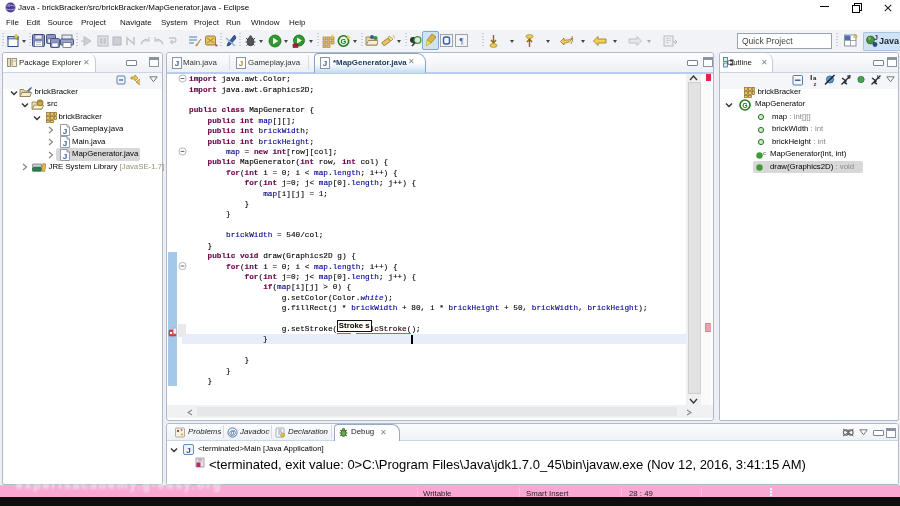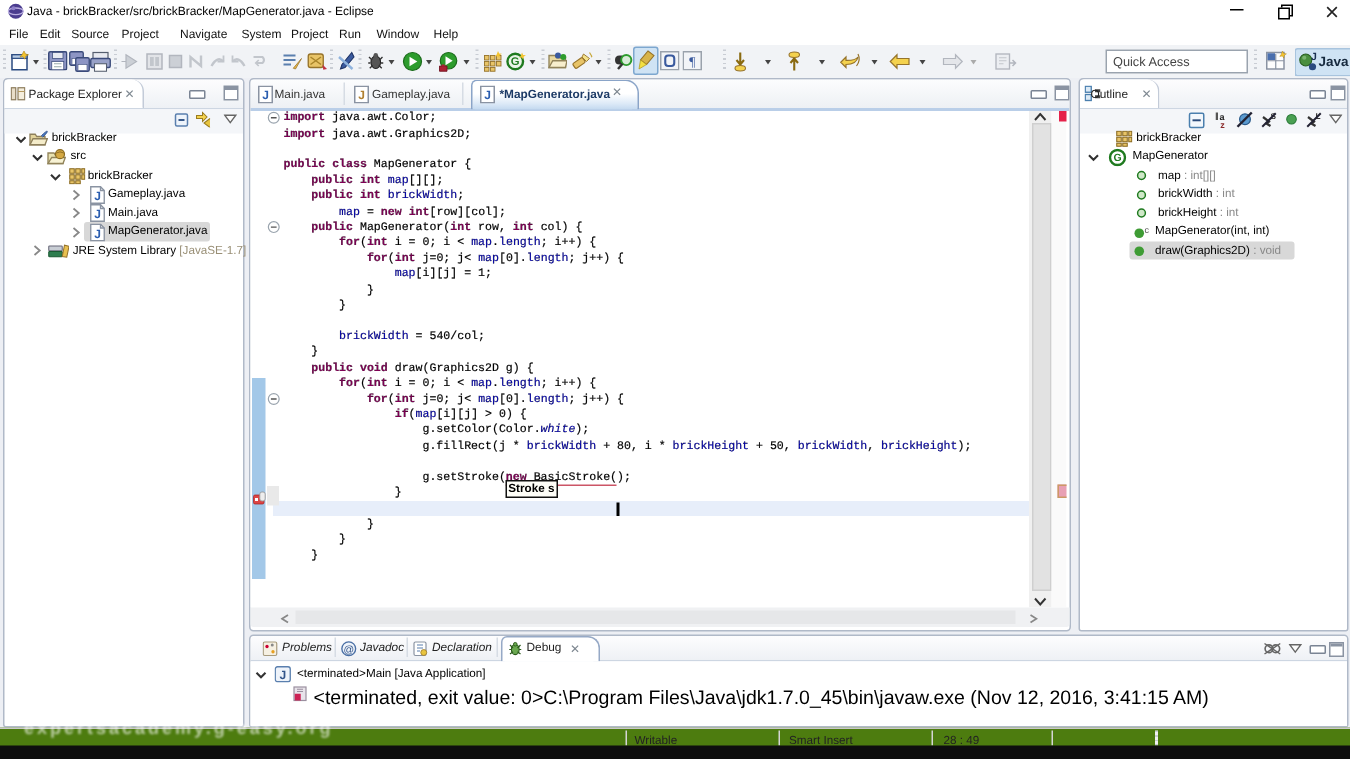--- a/index.html
+++ b/index.html
@@ -222,21 +222,21 @@
     </svg>
   <div class="dd" style="left:647px;top:10px;border-top-color:#aaa"></div>
   <div class="abs" style="left:657px;top:34px;width:1px;height:13px;background:#c5c9cf"></div>
   <svg class="abs" style="left:663px;top:4px" width="15" height="14">
       <rect x="1" y="2" width="9" height="10" fill="#eceef2" stroke="#b2b6be" stroke-width="0.9"></rect>
       <path d="M3 4.5 h5 M3 6.5 h5 M3 8.5 h3" stroke="#c2c6cc" stroke-width="0.8"></path>
       <path d="M10 8 L14 8 M12 6 L14 8 L12 10" fill="none" stroke="#b2b6be" stroke-width="1"></path>
     </svg>
   
   <div class="abs" style="left:737px;top:3px;width:93px;height:14px;background:#fff;border:1px solid #9aa3ae"></div>
-  <div class="abs" style="left:742px;top:6px;font-size:8.5px;color:#444">Quick Access</div>
+  <div class="abs" style="left:742px;top:6px;font-size:8.5px;color:#444">Quick Project</div>
   <div class="sep" style="left:836px;top:3px"></div>
   <svg class="abs" style="left:844px;top:4px" width="14" height="13">
       <rect x="0.5" y="1" width="11.5" height="11" fill="#fdfdfd" stroke="#8a93a2" stroke-width="1"></rect>
       <rect x="1" y="1.5" width="5" height="4.5" fill="#4a6fae"></rect>
       <path d="M1 6.5 h11 M6.5 2 v10" stroke="#8a93a2" stroke-width="0.8"></path>
       <path d="M11 0 l0.8 1.6 1.8 0.3 -1.4 1 -0.3 1.8 -1-1.4 -1.7 0.3 1-1.5 Z" fill="#f4c430" stroke="#a8821a" stroke-width="0.3"></path>
     </svg>
   <div class="abs" style="left:860px;top:34px;width:1px;height:13px;background:#aeb4bc"></div>
   
   <div class="abs" style="left:863px;top:2px;width:37px;height:17px;background:#cfe3f4;border:1px solid #a8c4de;border-right:none;border-radius:2px 0 0 2px"></div>
@@ -420,20 +420,21 @@
         <rect x="2" y="5" width="2" height="2" fill="#fff"></rect>
       </svg>
 
     <div class="abs" style="left:22px;top:0.2px">
       <div class="cl"><span class="k">import</span> java.awt.Color;</div>
       <div class="cl"><span class="k">import</span> java.awt.Graphics2D;</div>
       <div class="cl"> </div>
       <div class="cl"><span class="k">public</span> <span class="k">class</span> MapGenerator {</div>
       <div class="cl">    <span class="k">public</span> <span class="k">int</span> <span class="f">map</span>[][];</div>
       <div class="cl">    <span class="k">public</span> <span class="k">int</span> <span class="f">brickWidth</span>;</div>
+      <div class="cl">    <span class="k">public</span> <span class="k">int</span> <span class="f">brickHeight</span>;</div>
       <div class="cl">        <span class="f">map</span> = <span class="k">new</span> <span class="k">int</span>[row][col];</div>
       <div class="cl">    <span class="k">public</span> MapGenerator(<span class="k">int</span> row, <span class="k">int</span> col) {</div>
       <div class="cl">        <span class="k">for</span>(<span class="k">int</span> i = 0; i &lt; <span class="f">map</span>.<span class="f">length</span>; i++) {</div>
       <div class="cl">            <span class="k">for</span>(<span class="k">int</span> j=0; j&lt; <span class="f">map</span>[0].<span class="f">length</span>; j++) {</div>
       <div class="cl">                <span class="f">map</span>[i][j] = 1;</div>
       <div class="cl">            }</div>
       <div class="cl">        }</div>
       <div class="cl"> </div>
       <div class="cl">        <span class="f">brickWidth</span> = 540/col;</div>
       <div class="cl">    }</div>
@@ -646,21 +647,21 @@
       <svg class="abs" style="left:28px;top:0.5px" width="10" height="11">
           <rect x="1" y="1" width="8" height="9" fill="#e8e3ea" stroke="#9a8f9f" stroke-width="0.8"></rect>
           <rect x="1.5" y="5.5" width="4" height="4.5" fill="#cc2255"></rect>
           <path d="M3 2.5 h4 M3 4 h4" stroke="#9a8f9f" stroke-width="0.7"></path>
         </svg>
       <span class="abs" style="left:42px;top:1px">&lt;terminated, exit value: 0&gt;C:\Program Files\Java\jdk1.7.0_45\bin\javaw.exe (Nov 12, 2016, 3:41:15 AM)</span>
     </div>
   </div>
 </div>
 
-<div id="status" class="abs" style="left:0;top:485px;width:900px;height:12.5px;background:#4d7c0f;border-top:1px solid #c9c9c9">
+<div id="status" class="abs" style="left:0;top:485px;width:900px;height:12.5px;background:#f9a8d4;border-top:1px solid #c9c9c9">
   <div class="abs" style="left:423px;top:2.5px;font-size:7.8px;color:#222">Writable</div>
   <div class="abs" style="left:526px;top:2.5px;font-size:7.8px;color:#222">Smart Insert</div>
   <div class="abs" style="left:629px;top:2.5px;font-size:7.8px;color:#222">28 : 49</div>
   <div class="abs" style="left:417px;top:1px;width:1px;height:10px;background:#d5d5d5"></div>
   <div class="abs" style="left:519px;top:1px;width:1px;height:10px;background:#d5d5d5"></div>
   <div class="abs" style="left:621px;top:1px;width:1px;height:10px;background:#d5d5d5"></div>
   <div class="abs" style="left:701px;top:1px;width:1px;height:10px;background:#d5d5d5"></div>
   <div class="abs" style="left:770px;top:1px;width:2px;height:10px;background:repeating-linear-gradient(#c9cdd4 0 1px,#f0f0f0 1px 3px)"></div>
 </div>
 

